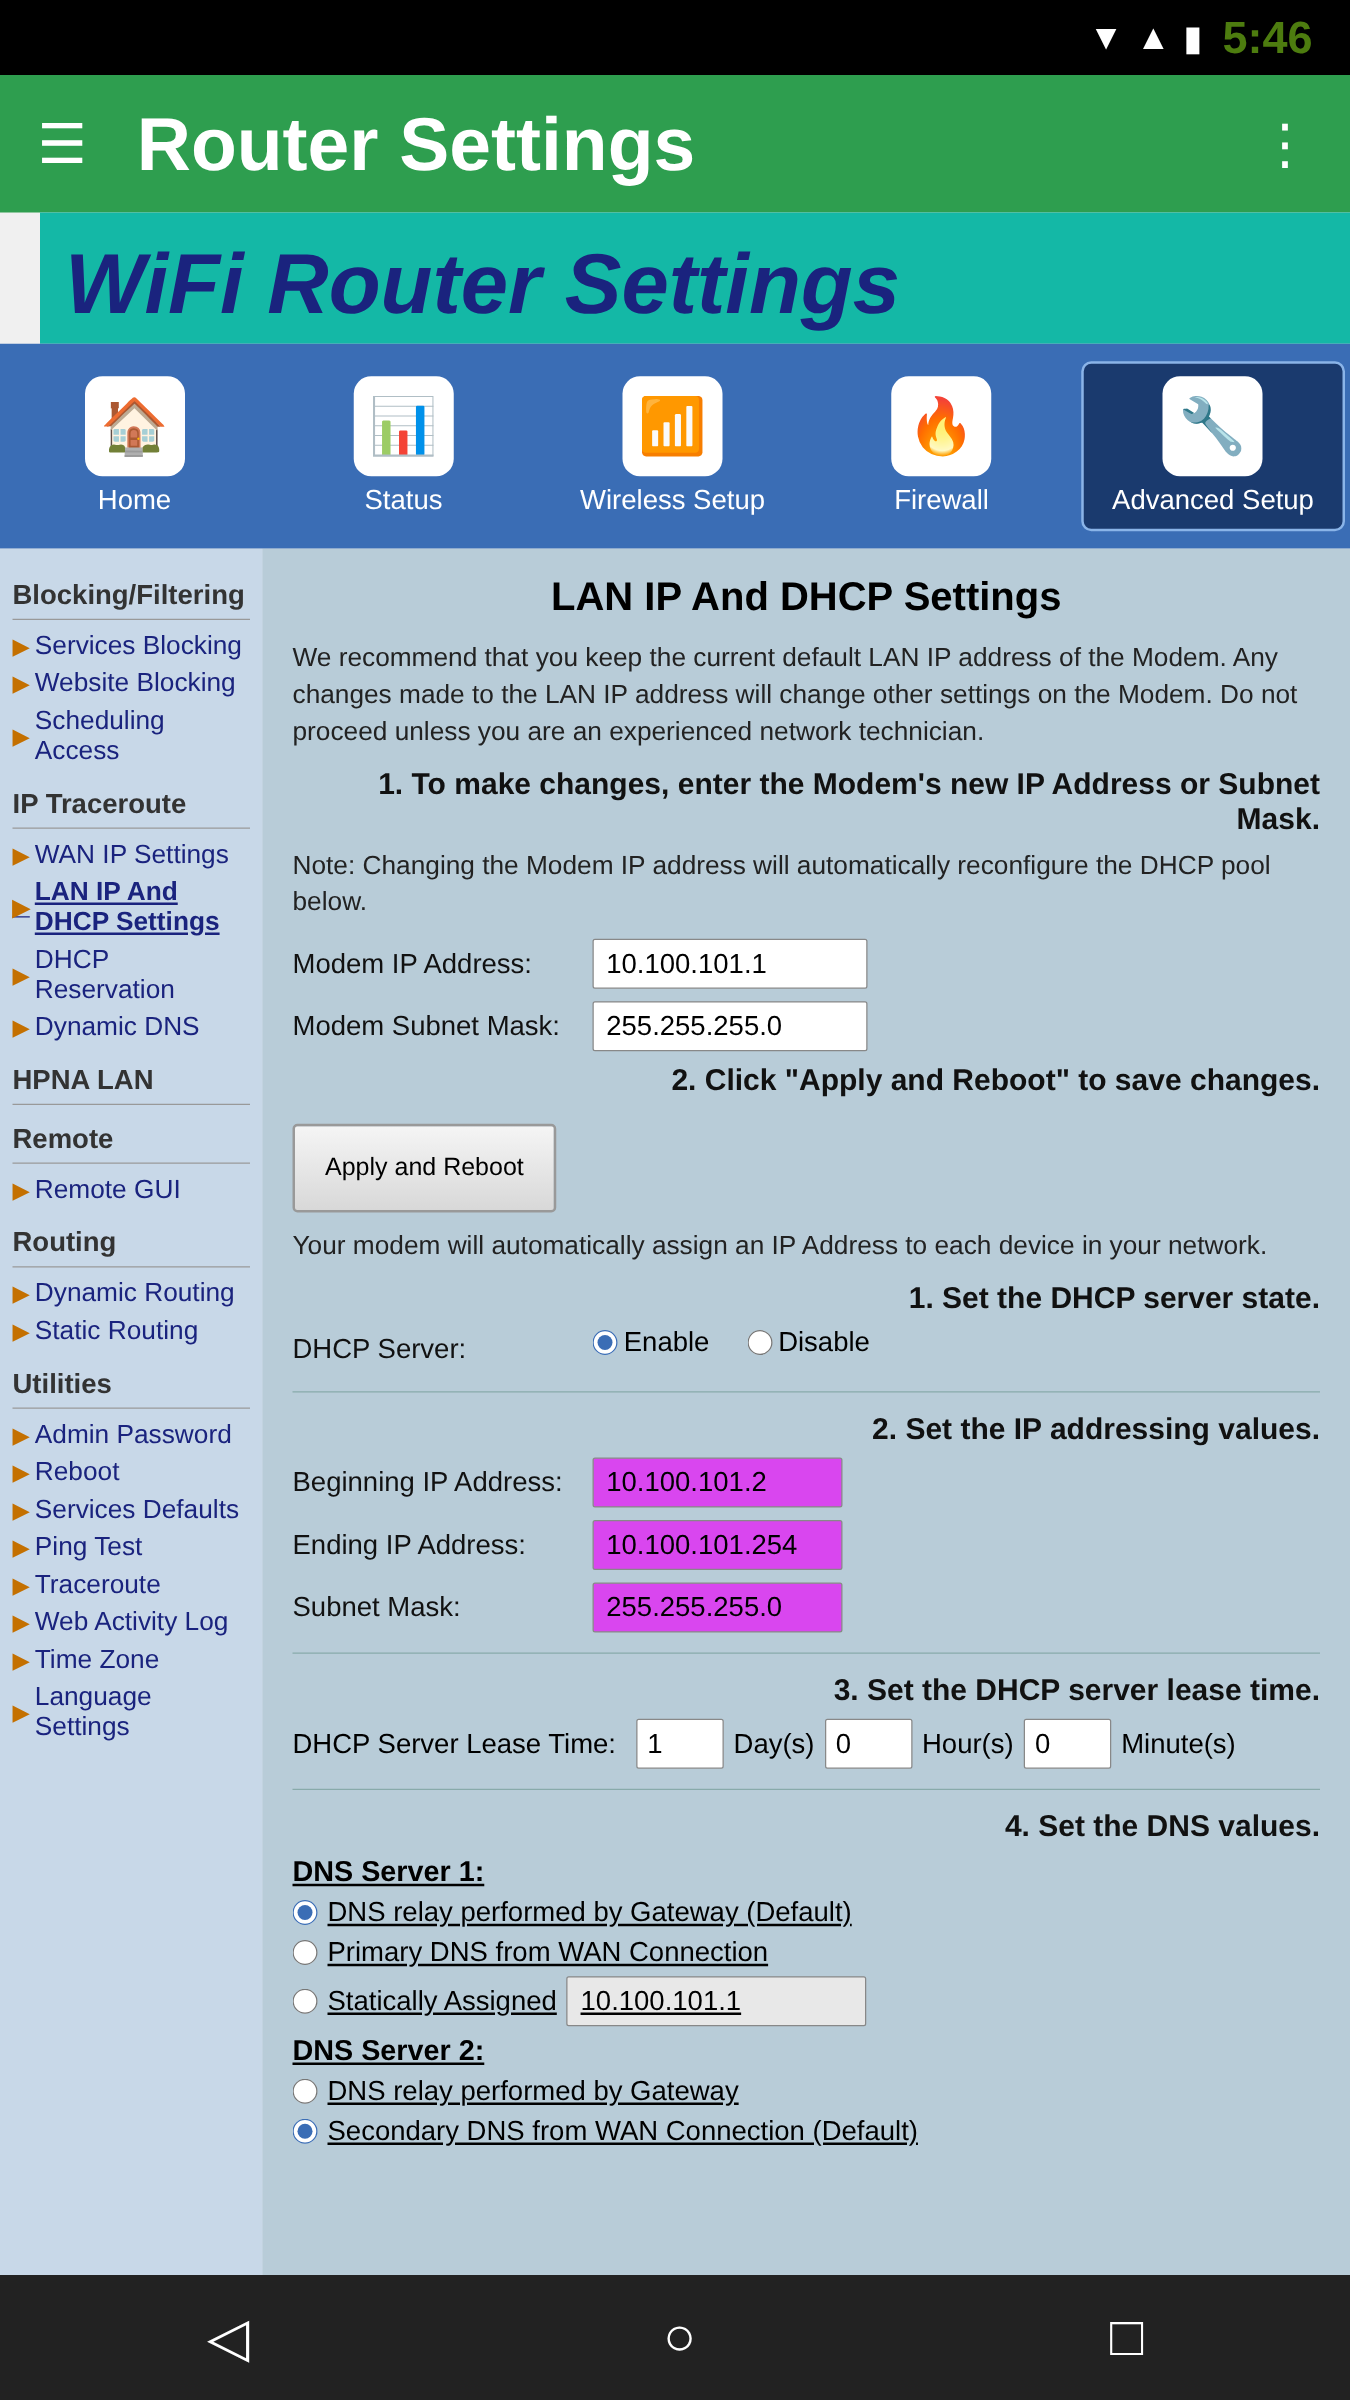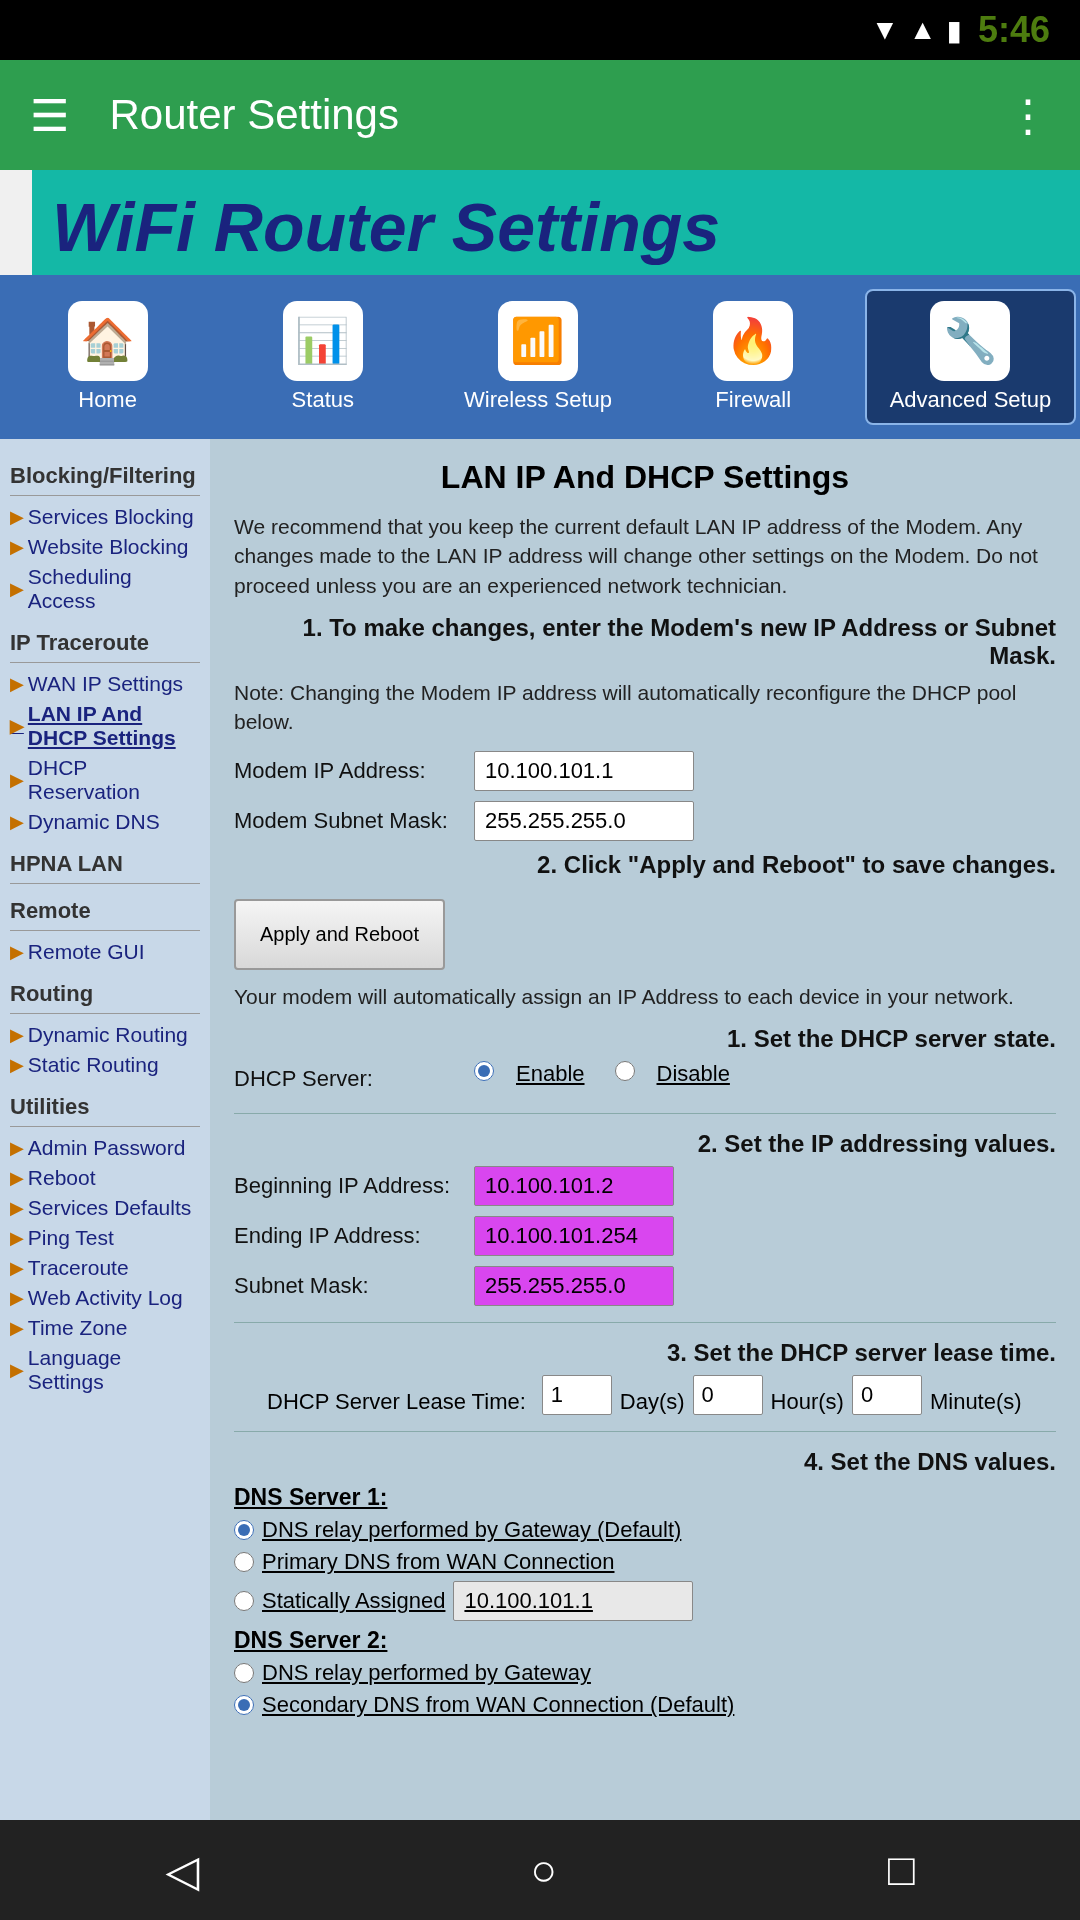--- a/index.html
+++ b/index.html
@@ -26,21 +26,21 @@
 
     
     .app-header {
       background: #2e9e4f;
       height: 110px;
       display: flex;
       align-items: center;
       padding: 0 30px;
     }
     .hamburger { color: white; font-size: 44px; cursor: pointer; margin-right: 40px; }
-    .app-title { color: white; font-size: 42px; font-weight: normal; flex: 1; }
+    .app-title { color: white; font-size: 60px; font-weight: bold; flex: 1; }
     .more-icon { color: white; font-size: 44px; cursor: pointer; }
 
     
     .page-banner {
       background: #14b8a6;
       padding: 20px 20px 10px 20px;
       margin-left: 32px;
     }
     .page-banner h1 {
       color: #1a237e;
@@ -200,24 +200,23 @@
       margin: 16px 0;
     }
     .radio-group {
       display: flex;
       align-items: center;
       gap: 30px;
       margin-bottom: 10px;
     }
     .radio-option {
       display: flex;
-      align-items: flex-start;
-      gap: 22px;
-      font-size: 22px;
-      text-decoration: underline;
+      align-items: center;
+      gap: 5px;
+      font-size: 22px;
     }
     .radio-btn {
       width: 20px;
       height: 20px;
       accent-color: #3a6db5;
     }
     .ip-input {
       background: #d946ef;
       border: 1px solid #888;
       padding: 6px 10px;
@@ -244,25 +243,24 @@
     }
     .dns-option {
       display: flex;
       align-items: center;
       gap: 8px;
       font-size: 22px;
       margin-bottom: 6px;
     }
     .lease-row {
       display: flex;
-      align-items: flex-end;
+      align-items: center;
       gap: 8px;
       margin-bottom: 10px;
       flex-wrap: wrap;
-      margin-left: 33px;
     }
     .lease-label {
       font-size: 22px;
       margin-right: 8px;
     }
     .lease-input {
       background: white;
       border: 1px solid #888;
       padding: 6px 8px;
       font-size: 22px;

